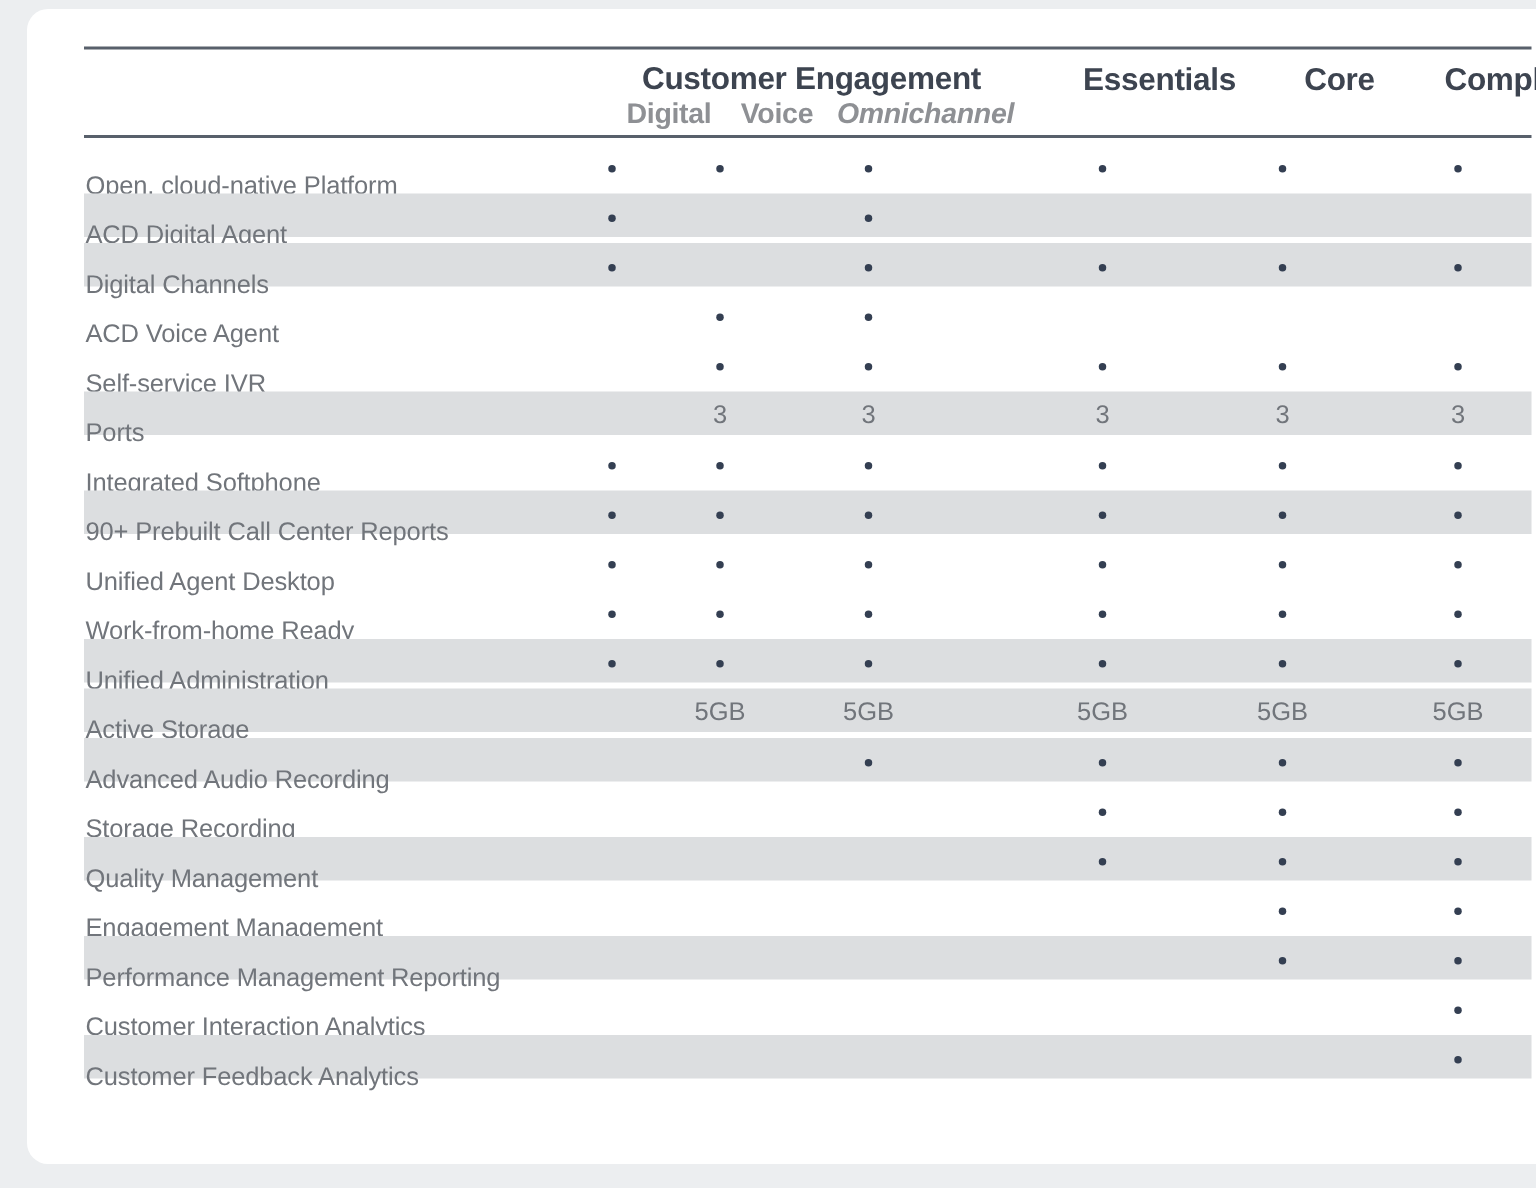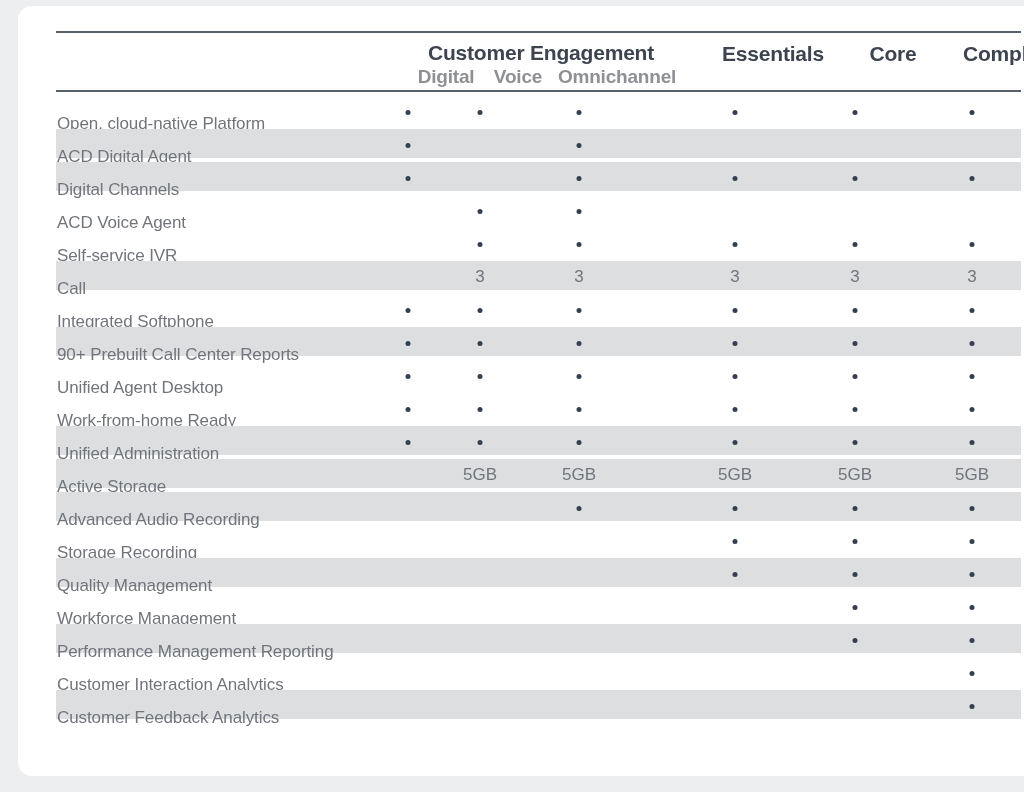--- a/index.html
+++ b/index.html
@@ -139,21 +139,21 @@
 <div id="card">
   <div id="table">
 
     <div class="rule"></div>
 
     <div class="head">
       <div class="group-title">Customer Engagement</div>
       <div id="subheads">
           <div class="sub" style="left: 390px;">Digital</div>
           <div class="sub" style="left: 462px;">Voice</div>
-          <div class="sub" style="left: 561px;">Omnichannel</div>
+          <div class="sub" style="left: 561px; font-style: italic;">Omnichannel</div>
         </div>
       <div id="planheads">
           <div class="plan" style="left: 717px;">Essentials</div>
           <div class="plan" style="left: 837px;">Core</div>
           <div class="plan" style="left: 954px;">Complete</div>
         </div>
     </div>
 
     <div class="rule thin"></div>
 
@@ -193,21 +193,21 @@
           <div class="stripe"></div>
           <div class="label">Self-service IVR</div>
           <div class="cell" style="left: 424px;"><span class="dot"></span></div>
           <div class="cell" style="left: 523px;"><span class="dot"></span></div>
           <div class="cell" style="left: 679px;"><span class="dot"></span></div>
           <div class="cell" style="left: 799px;"><span class="dot"></span></div>
           <div class="cell" style="left: 916px;"><span class="dot"></span></div>
         </div>
         <div class="row alt">
           <div class="stripe"></div>
-          <div class="label">Call</div>
+          <div class="label">Ports</div>
           <div class="cell" style="left: 424px;">3</div>
           <div class="cell" style="left: 523px;">3</div>
           <div class="cell" style="left: 679px;">3</div>
           <div class="cell" style="left: 799px;">3</div>
           <div class="cell" style="left: 916px;">3</div>
         </div>
         <div class="row">
           <div class="stripe"></div>
           <div class="label">Integrated Softphone</div>
           <div class="cell" style="left: 352px;"><span class="dot"></span></div>
@@ -283,21 +283,21 @@
         </div>
         <div class="row alt">
           <div class="stripe"></div>
           <div class="label">Quality Management</div>
           <div class="cell" style="left: 679px;"><span class="dot"></span></div>
           <div class="cell" style="left: 799px;"><span class="dot"></span></div>
           <div class="cell" style="left: 916px;"><span class="dot"></span></div>
         </div>
         <div class="row">
           <div class="stripe"></div>
-          <div class="label">Workforce Management</div>
+          <div class="label">Engagement Management</div>
           <div class="cell" style="left: 799px;"><span class="dot"></span></div>
           <div class="cell" style="left: 916px;"><span class="dot"></span></div>
         </div>
         <div class="row alt">
           <div class="stripe"></div>
           <div class="label">Performance Management Reporting</div>
           <div class="cell" style="left: 799px;"><span class="dot"></span></div>
           <div class="cell" style="left: 916px;"><span class="dot"></span></div>
         </div>
         <div class="row">

